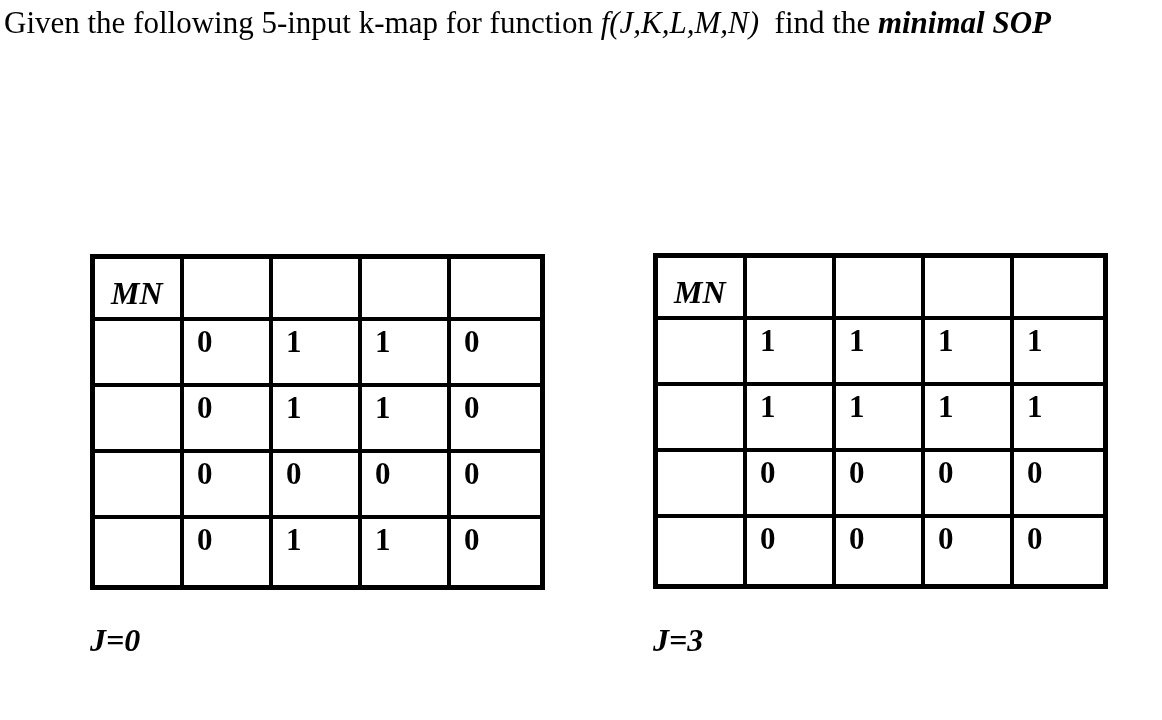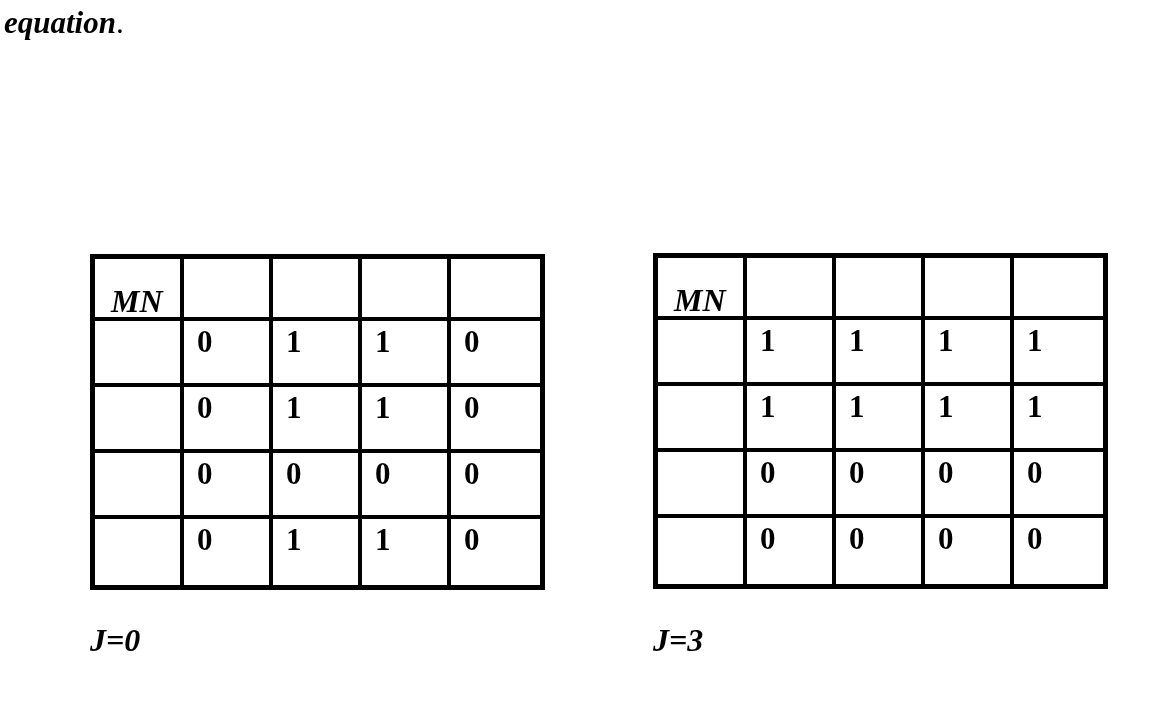--- a/index.html
+++ b/index.html
@@ -68,31 +68,31 @@
     font-size: 31px;
     line-height: 1;
     padding: 5px 0 0 13px;
   }
   .cell:nth-child(5n)  { border-right: none; }
   .cell:nth-child(n+21){ border-bottom: none; }
 
   .cell.mn {
     display: flex;
     align-items: flex-end;
-    padding: 0 0 0 16px;
+    padding: 0 0 8px 16px;
     font-style: italic;
     font-size: 32px;
     text-align: center;
   }
 </style>
 </head>
 <body>
 
 <div class="title">
-  <div class="line"><span class="bi">equation</span><span>.</span></div>
+  <div class="line"><span>Given the following 5-input k-map for function </span><span class="it">f(J,K,L,M,N)</span><span>  find the </span><span class="bi">minimal SOP</span></div>
 </div>
 
 <div class="axis-label" id="kl-j0">KL</div>
 <div class="grid" id="grid-j0">
   <div class="cell mn">
       <span>MN</span>
     </div>
   <div class="cell"></div>
   <div class="cell"></div>
   <div class="cell"></div>

